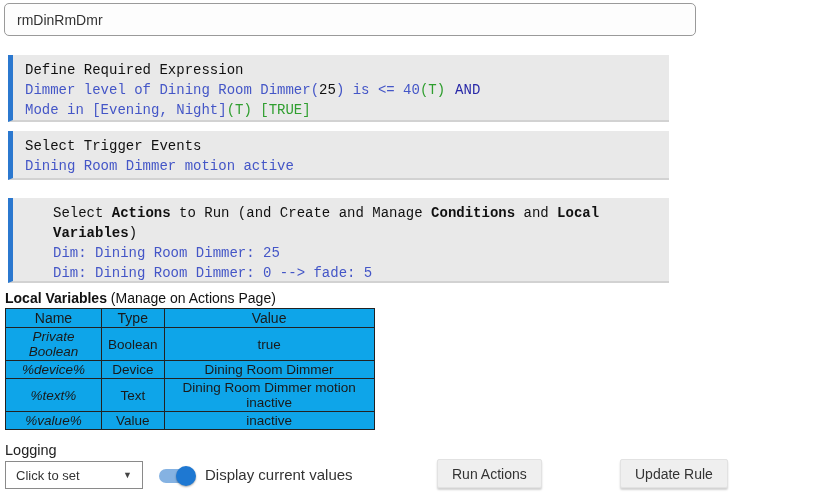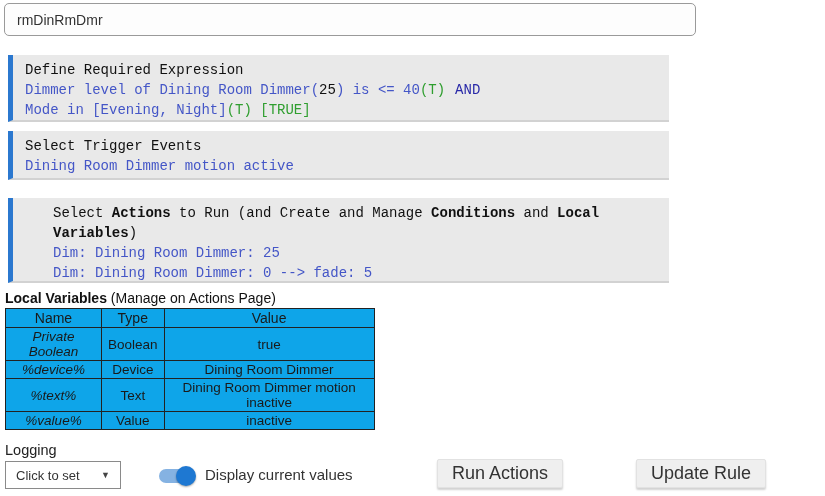--- a/index.html
+++ b/index.html
@@ -44,44 +44,44 @@
   .lv th, .lv td { border: 1px solid #222; text-align: center; padding: 1px 6px; height: 17px; }
   .lv th { font-weight: normal; font-size: 14px; }
   .col-name  { width: 96px;  }
   .col-type  { width: 58px;  }
   .col-value { width: 210px; }
   .italic { font-style: italic; }
 
   
   .logging-label { position: absolute; left: 5px; top: 442px; font-size: 14.5px; color: #222; }
   .logging-select {
-    position: absolute; left: 5px; top: 461px; width: 116px; height: 28px;
+    position: absolute; left: 5px; top: 461px; width: 138px; height: 28px;
     border: 1px solid #8a8a8a; background: #fff; display: flex; align-items: center;
     justify-content: space-between; padding: 0 10px; font-size: 13px; color: #333; cursor: pointer;
   }
   .caret { font-size: 9px; color: #444; }
 
   .toggle {
     position: absolute; left: 159px; top: 469px; width: 35px; height: 14px;
     border-radius: 7px; background: #85b2e2; cursor: pointer;
   }
   .toggle .knob {
     position: absolute; right: -2px; top: -3px; width: 20px; height: 20px;
     border-radius: 50%; background: #1e78d2; box-shadow: 0 1px 2px rgba(0,0,0,.35);
   }
   .display-label { position: absolute; left: 205px; top: 466px; font-size: 15px; color: #333; }
 
   .btn {
     position: absolute; top: 459px; height: 29px; padding: 0 14px;
     background: #efefef; border: 1px solid #e2e2e2; border-radius: 2px;
-    box-shadow: 0 2px 2px rgba(0,0,0,.18); font-size: 18px; color: #333;
+    box-shadow: 0 2px 2px rgba(0,0,0,.18); font-size: 14px; color: #333;
     font-family: "Liberation Sans", sans-serif; cursor: pointer;
   }
   #btn-run    { left: 437px; }
-  #btn-update { left: 636px; }
+  #btn-update { left: 620px; }
 </style>
 </head>
 <body>
 
 <div id="app">
 
   <input class="rule-input" value="rmDinRmDmr" style="">
 
   <div class="section" id="sec-expression">
     <div class="sec-title">Define Required Expression</div>

